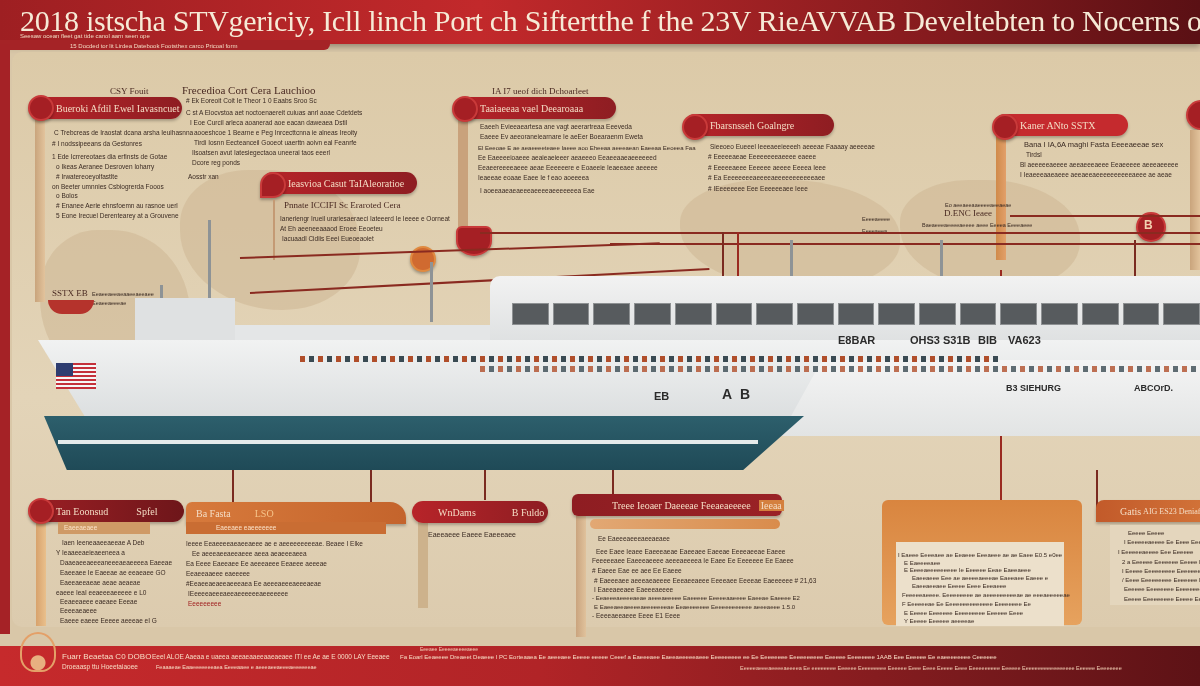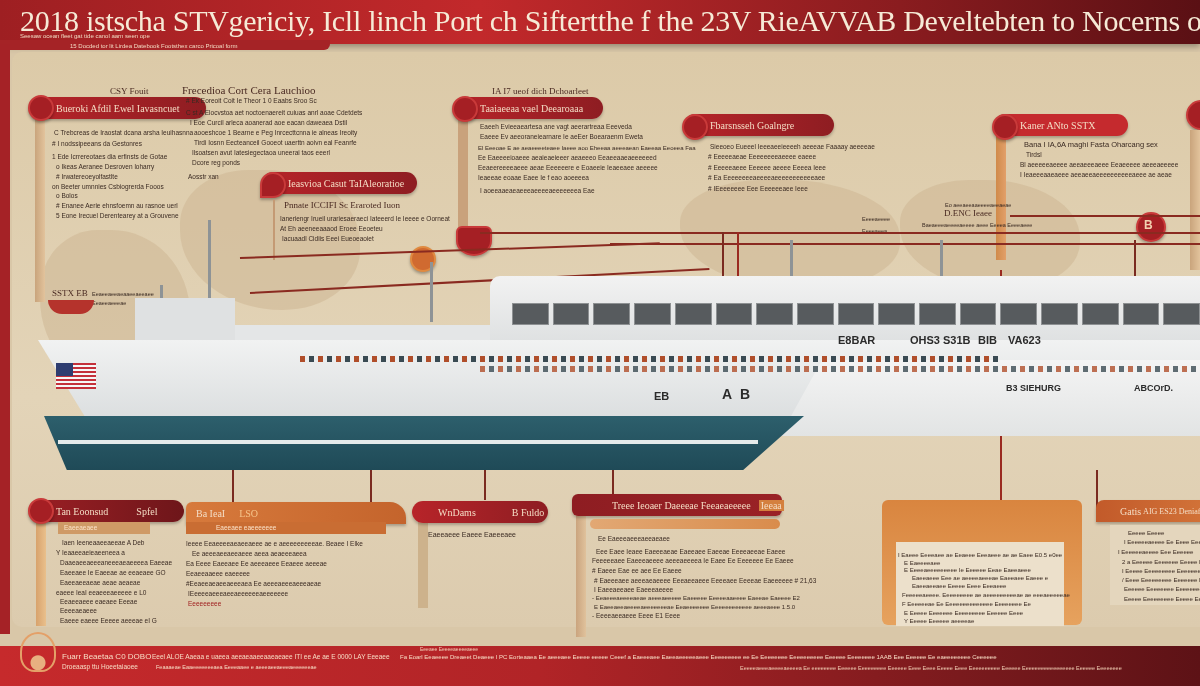--- a/index.html
+++ b/index.html
@@ -49,21 +49,21 @@
 
 <div class="leftbar"></div>
 <div class="panel"></div>
 
 <div class="map" style="left:180px;top:170px;width:180px;height:140px"></div>
 <div class="map" style="left:40px;top:230px;width:150px;height:160px"></div>
 <div class="map" style="left:680px;top:180px;width:220px;height:110px"></div>
 <div class="map" style="left:900px;top:180px;width:180px;height:110px"></div>
 
 <div class="ribbon" style="left:35px;top:112px;height:190px"></div>
-<div class="card-h red" style="left:30px;top:97px;width:176px">
+<div class="card-h red" style="left:30px;top:97px;width:152px">
     <span>Bueroki Afdil Ewel Iavasncuet</span>
   </div>
 <div class="badge" style="left:28px;top:95px"></div>
 <div>
   <div class="txt" style="left:54px;top:128px">C Trebcreas de Iraostat dcana arsha Ieuihasnna</div>
   <div class="txt" style="left:52px;top:139px"># I nodssipeeans da Gestonres</div>
   <div class="txt" style="left:52px;top:152px">1 Ede Icrrereotaes dia erfinsts de Gotae</div>
   <div class="txt" style="left:56px;top:162px">o Ikeas Aeranee Desroven loharry</div>
   <div class="txt" style="left:56px;top:172px"># Irwatereoeyolfastlte</div>
   <div class="txt" style="left:52px;top:182px">on Beeter umnnies Csbiogrerda Fooos</div>
@@ -83,28 +83,28 @@
   <div class="txt" style="left:192px;top:148px">Ilsoatsen avut Iatesiegectaoa uneerai taos eeerl</div>
   <div class="txt" style="left:192px;top:158px">Dcore reg ponds</div>
   <div class="txt" style="left:188px;top:172px">Aosstr xan</div>
 </div>
 
 <div class="card-h red" style="left:262px;top:172px;width:155px">
     <span>Ieasvioa Casut TaIAleoratioe</span>
   </div>
 <div class="badge" style="left:260px;top:172px;border-radius:50% 50% 50% 0"></div>
 <div class="vline" style="left:273px;top:200px;height:60px;background:#c49a74"></div>
-<div class="head-txt" style="left:284px;top:200px;font-size:9px">Pnnate ICCIFI Sc Eraroted Iuon</div>
+<div class="head-txt" style="left:284px;top:200px;font-size:9px">Pnnate ICCIFI Sc Eraroted Cera</div>
 <div class="txt" style="left:280px;top:214px">Ianeriengr Irueil urariesaeraeci Iateeerd Ie  Ieeee e Oorneat</div>
 <div class="txt" style="left:280px;top:224px">At Eh aeeneeaaaod Eroee Eeoeteu</div>
 <div class="txt" style="left:282px;top:234px">Iacuaadl  Cidiis Eeei Eueoeaoiet</div>
 
 <div class="head-txt" style="left:492px;top:86px;font-size:9px">IA I7 ueof  dich Dchoarleet</div>
 <div class="ribbon" style="left:458px;top:112px;height:130px;background:#c9a27c"></div>
-<div class="card-h red" style="left:454px;top:97px;width:149px">
+<div class="card-h red" style="left:454px;top:97px;width:162px">
     <span>Taaiaeeaa  vael Deearoaaa</span>
   </div>
 <div class="badge" style="left:452px;top:96px"></div>
 <div>
   <div class="txt" style="left:480px;top:122px">Eaeeh Evieeaeartesa ane vagt aeerartreaa  Eeeveda</div>
   <div class="txt" style="left:480px;top:132px">Eaeee Ev aeeoraneiearnare Ie aeEer  Boearaenm Eweta</div>
   <div class="txt" style="left:478px;top:143px;font-size:6px">El Eeeoae E ae aeaeeeeteaee   Iaeee aoo Eheeaa aeeeaean Eaeeaa  Eeoeea Faa</div>
   <div class="txt" style="left:478px;top:153px">Ee Eaeeeeioaeee aeaieaeieeer aeaeeeo Eeaeeaaeaeeeeeed</div>
   <div class="txt" style="left:478px;top:163px">Eeaeereeeeaeee aeae Eeeeeere e Eoaeeie Ieaeeaee aeeeee</div>
   <div class="txt" style="left:478px;top:173px">Ieaeeae  eoaae  Eaee Ie  f eao aoeeeea</div>
@@ -124,21 +124,21 @@
   <div class="txt" style="left:708px;top:173px"># Ea Eeeeeeeeaeeeeaeeeeeeeeeeeaee</div>
   <div class="txt" style="left:708px;top:184px"># IEeeeeeee Eee Eeeeeeaee Ieee</div>
 </div>
 
 <div class="ribbon" style="left:996px;top:130px;height:130px;background:linear-gradient(90deg,#d08a4a,#e2a06a)"></div>
 <div class="card-h red" style="left:994px;top:114px;width:134px;background:#c52a2e">
     <span>Kaner ANto SSTX</span>
   </div>
 <div class="badge" style="left:992px;top:114px"></div>
 <div>
-  <div class="txt" style="left:1024px;top:140px;font-size:7.5px">Bana I IA,6A maghi Fasta Oharcang sex</div>
+  <div class="txt" style="left:1024px;top:140px;font-size:7.5px">Bana I IA,6A maghi Fasta Eeeeaeeae sex</div>
   <div class="txt" style="left:1026px;top:150px">Tirdsl</div>
   <div class="txt" style="left:1020px;top:160px">Bl  aeeeeeaeeee aeeaeeeaeee Eeaeeeee aeeeaeeeee</div>
   <div class="txt" style="left:1020px;top:170px">I Ieaeeeaaeaeee aeeaeeaeeeeeeeeeeaeee ae aeae</div>
 </div>
 <div class="badge" style="left:1186px;top:100px;width:30px;height:30px"></div>
 <div class="ribbon" style="left:1190px;top:130px;height:140px"></div>
 <div class="badge" style="left:1136px;top:212px;width:30px;height:30px">
     <span style="position:absolute;left:6px;top:4px;color:#f2d0b0;font-size:12px;font-weight:bold">B</span>
   </div>
 
@@ -229,22 +229,22 @@
   <div class="txt" style="left:60px;top:558px">Daaeaeeaeeeaneeeaeaeeeea Eaeeae</div>
   <div class="txt" style="left:60px;top:568px">Eaeeaee Ie Eaeeae ae eeaeaee GO</div>
   <div class="txt" style="left:60px;top:578px">Eaeeaeeaeae aeae aeaeae</div>
   <div class="txt" style="left:56px;top:588px">eaeee IeaI eeaeeeaeeeee e L0</div>
   <div class="txt" style="left:60px;top:597px">Eeaeeaeee eaeaee Eeeae</div>
   <div class="txt" style="left:60px;top:606px">Eeeeaeaeee</div>
   <div class="txt" style="left:60px;top:616px">Eaeee eaeee Eeeee aeeeae eI G</div>
 </div>
 
 <div class="card-h orange" style="left:186px;top:502px;width:220px;border-radius:6px 16px 0 0;padding-left:10px">
-    <span>Ba IeaI</span>
-    <span style="margin-left:14px;color:#f6c48a">LSO</span>
+    <span>Ba Fasta</span>
+    <span style="margin-left:24px;color:#f6c48a">LSO</span>
   </div>
 <div style="position:absolute;left:186px;top:522px;width:200px;height:12px;background:#c96d33">
     <span class="txt" style="left:30px;top:1px;color:#fbe3c9">Eaeeaee eaeeeeeee</span>
   </div>
 <div>
   <div class="txt" style="left:186px;top:539px">Ieeee Eeaeeeeaeaeeaeee ae e aeeeeeeeeeae.  Beaee I Elke</div>
   <div class="txt" style="left:192px;top:549px">Ee aeeeaeeaeeaeee aeea aeaeeeaeea</div>
   <div class="txt" style="left:186px;top:559px">Ea Eeee Eaeeaee  Ee aeeeaeee Eeaeee aeeeae</div>
   <div class="txt" style="left:186px;top:569px">Eeaeeaaeee eaeeeee</div>
   <div class="txt" style="left:186px;top:579px">#Eeaeeaeaeeaeeeaea Ee aeeeaeeeaeeeaeae</div>

